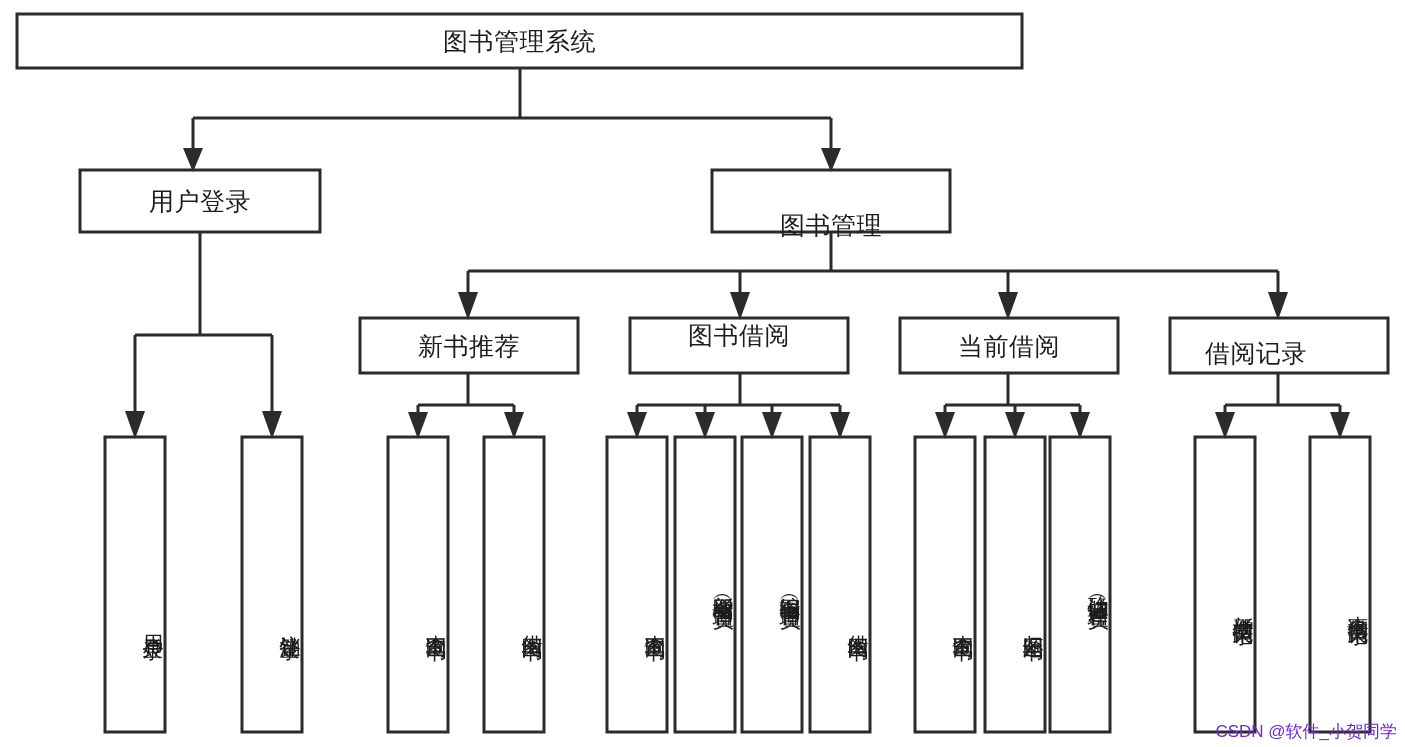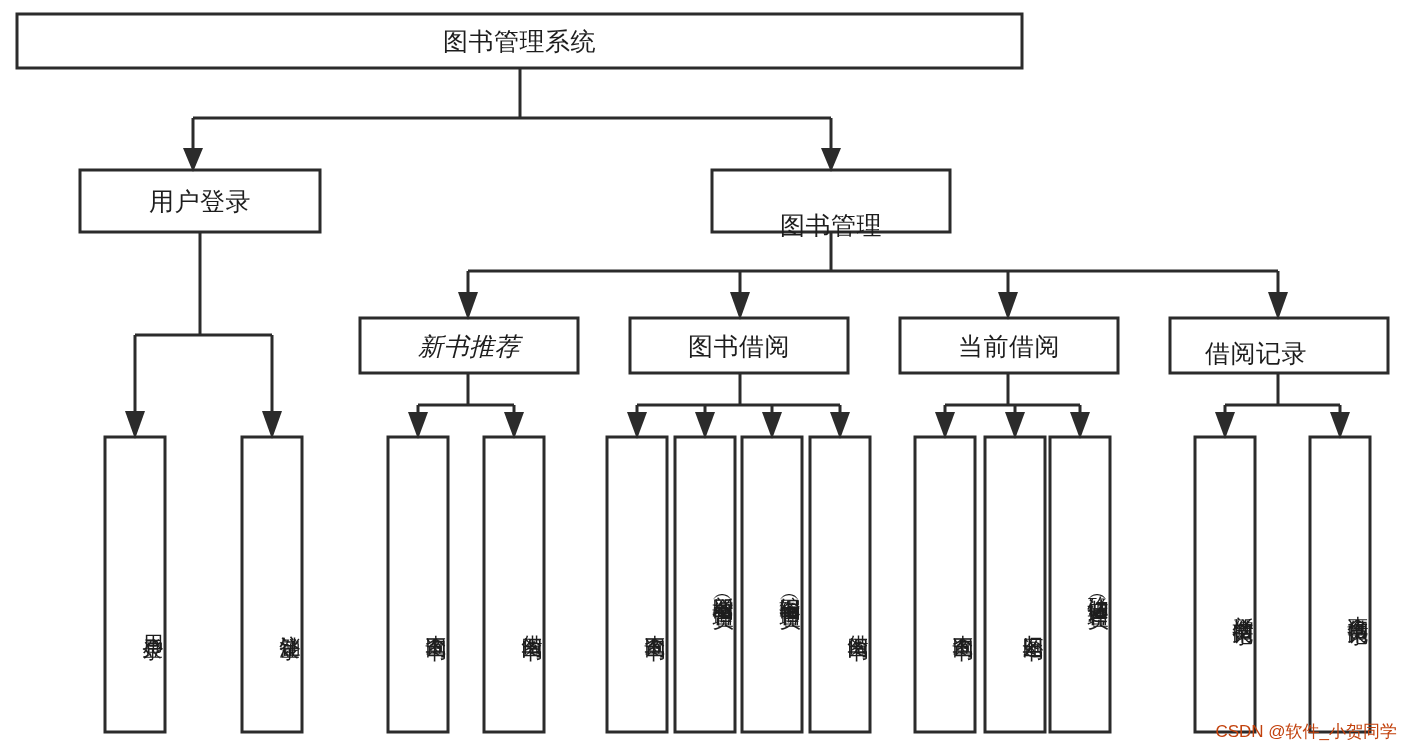--- a/index.html
+++ b/index.html
@@ -59,21 +59,21 @@
     letter-spacing: 2px;
     align-items: flex-start;
     padding-top: 4px;
     box-sizing: border-box;
   }
   .watermark {
     position: absolute;
     right: 8px;
     bottom: 4px;
     font-size: 17px;
-    color: #c2410c;
+    color: #6d28d9;
     font-family: "Liberation Sans", "DejaVu Sans", sans-serif;
     white-space: nowrap;
   }
 </style>
 </head>
 <body>
 
 <div id="diagram-root">
 
   <svg id="flow-svg" viewBox="0 0 1405 747" xmlns="http://www.w3.org/2000/svg">
@@ -176,23 +176,23 @@
     </g>
 
   </svg>
 
   <div class="node-label label-h" style="left:17px; top:14px; width:1005px; height:54px;">图书管理系统</div>
 
   <div class="node-label label-h" style="left:80px; top:170px; width:240px; height:62px;">用户登录</div>
 
   <div class="node-label label-h" style="left:712px; top:170px; width:238px; height:62px;margin-top:24px;">图书管理</div>
 
-  <div class="node-label label-h" style="left:360px; top:318px; width:218px; height:55px;font-style:italic;">新书推荐</div>
-
-  <div class="node-label label-h" style="left:630px; top:318px; width:218px; height:55px;">图书借阅</div>
+  <div class="node-label label-h" style="left:360px; top:318px; width:218px; height:55px;">新书推荐</div>
+
+  <div class="node-label label-h" style="left:630px; top:307px; width:218px; height:55px;">图书借阅</div>
 
   <div class="node-label label-h" style="left:900px; top:318px; width:218px; height:55px;">当前借阅</div>
 
   <div class="node-label label-h" style="left:1124px; top:318px; width:218px; height:69px;padding-left:23px;">借阅记录</div>
 
   <div class="node-label label-v" style="left:105px; top:437px; width:60px; height:295px; padding-top:75px;">用户登录</div>
 
   <div class="node-label label-v" style="left:242px; top:437px; width:60px; height:295px; padding-top:75px;">注销登录</div>
 
   <div class="node-label label-v" style="left:388px; top:437px; width:60px; height:295px; padding-top:75px;">查询图书</div>

